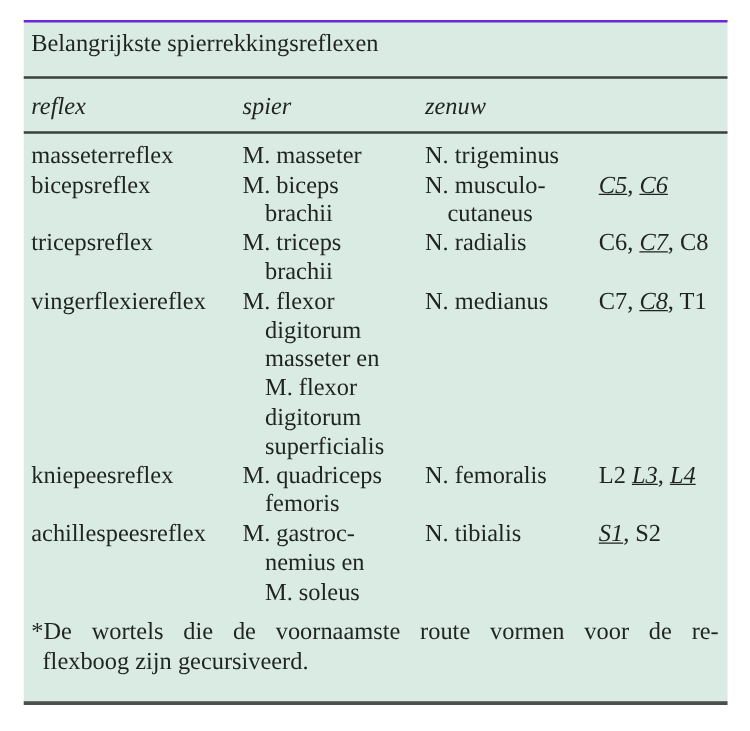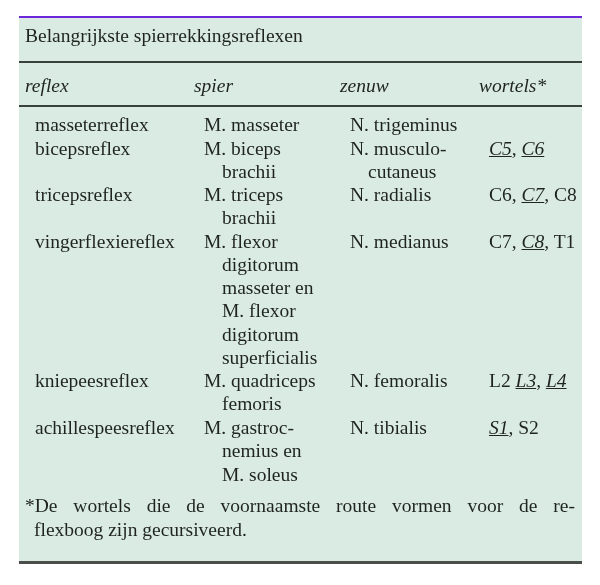--- a/index.html
+++ b/index.html
@@ -59,21 +59,20 @@
       position: absolute;
       left: 0;
       width: 563px;
     }
     .cell {
       position: absolute;
       top: 0;
       font-size: 19.5px;
       line-height: 23.3px;
       white-space: nowrap;
-      margin-left: 10px;
     }
     .cell .line { display: block; }
     .cell .line.indent { padding-left: 18px; }
     .it { font-style: italic; text-decoration: underline; }
     .footnote {
       position: absolute;
       left: 6px;
       top: 476px;
       width: 550px;
       font-size: 19.5px;
@@ -86,21 +85,20 @@
 </head>
 <body>
 
 <div class="box">
   <div class="title">Belangrijkste spierrekkingsreflexen</div>
   <div class="rule r1"></div>
 
   <div class="head col1">reflex</div>
   <div class="head col2">spier</div>
   <div class="head col3">zenuw</div>
-  <div class="head col4">wortels*</div>
   <div class="rule r2"></div>
 
   <div class="row" style="top:95px;">
     <div class="cell col1">masseterreflex</div>
     <div class="cell col2">
       <span class="line">M. masseter</span>
     </div>
     <div class="cell col3">
       <span class="line">N. trigeminus</span>
     </div>

